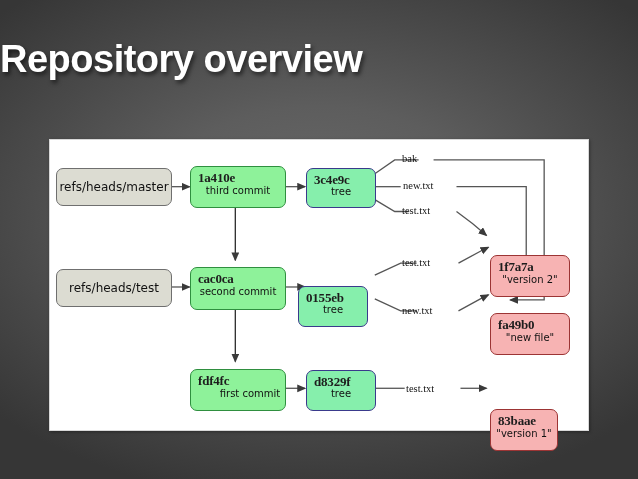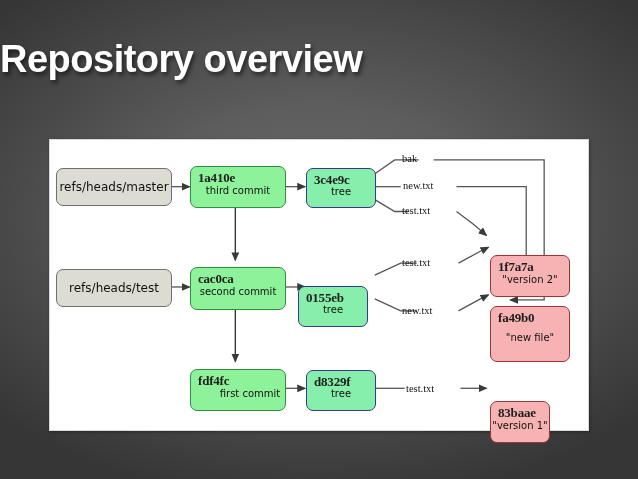--- a/index.html
+++ b/index.html
@@ -162,25 +162,25 @@
     </div>
     <div class="node tree" style="left:256px; top:230px; width:70px; height:41px;">
       <span class="hash">d8329f</span>
       <span class="label">tree</span>
     </div>
 
     <div class="node blob" style="left:440px; top:79px; width:80px; height:42px;">
       <span class="hash">1f7a7a</span>
       <span class="label">"version 2"</span>
     </div>
-    <div class="node blob" style="left:440px; top:130px; width:80px; height:56px;">
+    <div class="node blob" style="left:440px; top:137px; width:80px; height:42px;">
       <span class="hash">fa49b0</span>
       <span class="label">"new file"</span>
     </div>
-    <div class="node blob" style="left:440px; top:225px; width:60px; height:42px;">
+    <div class="node blob" style="left:440px; top:233px; width:68px; height:42px;">
       <span class="hash">83baae</span>
       <span class="label">"version 1"</span>
     </div>
 
     <div class="edge-label" style="left:352px; top:13px;">bak</div>
     <div class="edge-label" style="left:353px; top:40px;">new.txt</div>
     <div class="edge-label" style="left:352px; top:65px;">test.txt</div>
     <div class="edge-label" style="left:352px; top:117px;">test.txt</div>
     <div class="edge-label" style="left:352px; top:165px;">new.txt</div>
     <div class="edge-label" style="left:356px; top:243px;">test.txt</div>

